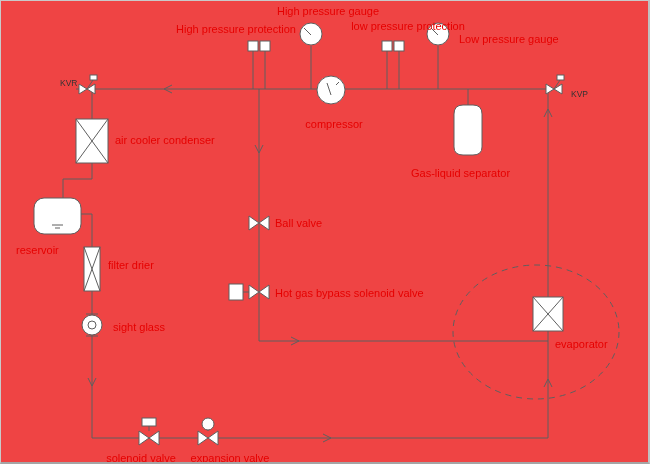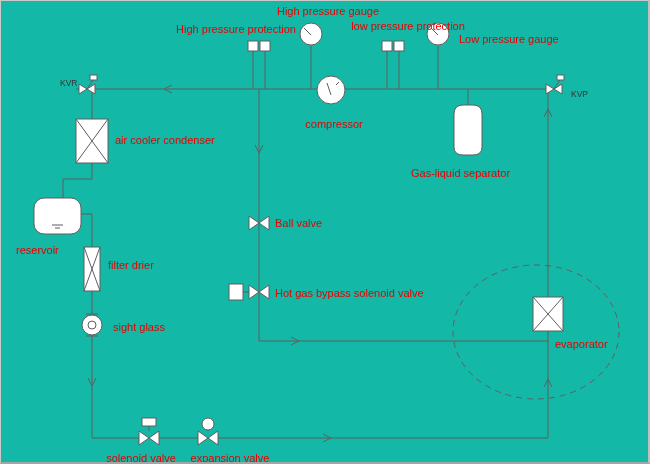--- a/index.html
+++ b/index.html
@@ -4,21 +4,21 @@
 <style>
   :root{
     --label-color:#e60000;
     --kv-label-color:#333333;
     --line-color:#5f5f5f;
   }
   html,body{margin:0;padding:0;background:#ffffff;}
   .frame{
     width:650px;height:464px;box-sizing:border-box;
     border:1px solid #c9c9c9;border-bottom:2px solid #a5a5a5;border-right:2px solid #c0c0c0;
-    background:#14b8a6;position:relative;overflow:hidden;
+    background:#ef4444;position:relative;overflow:hidden;
   }
   svg{display:block;}
   svg text{font-family:"Liberation Sans", sans-serif;}
   .label{fill:var(--label-color);font-size:11px;}
   .kv-label{fill:var(--kv-label-color);font-size:8.5px;}
   .pipe{stroke:var(--line-color);stroke-width:1;fill:none;}
   .arrow{stroke:var(--line-color);stroke-width:1;fill:none;}
   .sym{stroke:var(--line-color);stroke-width:1;fill:#ffffff;}
   .sym-line{stroke:var(--line-color);stroke-width:1;fill:none;}
   .dash{stroke:var(--line-color);stroke-width:1;fill:none;stroke-dasharray:6 5;}

